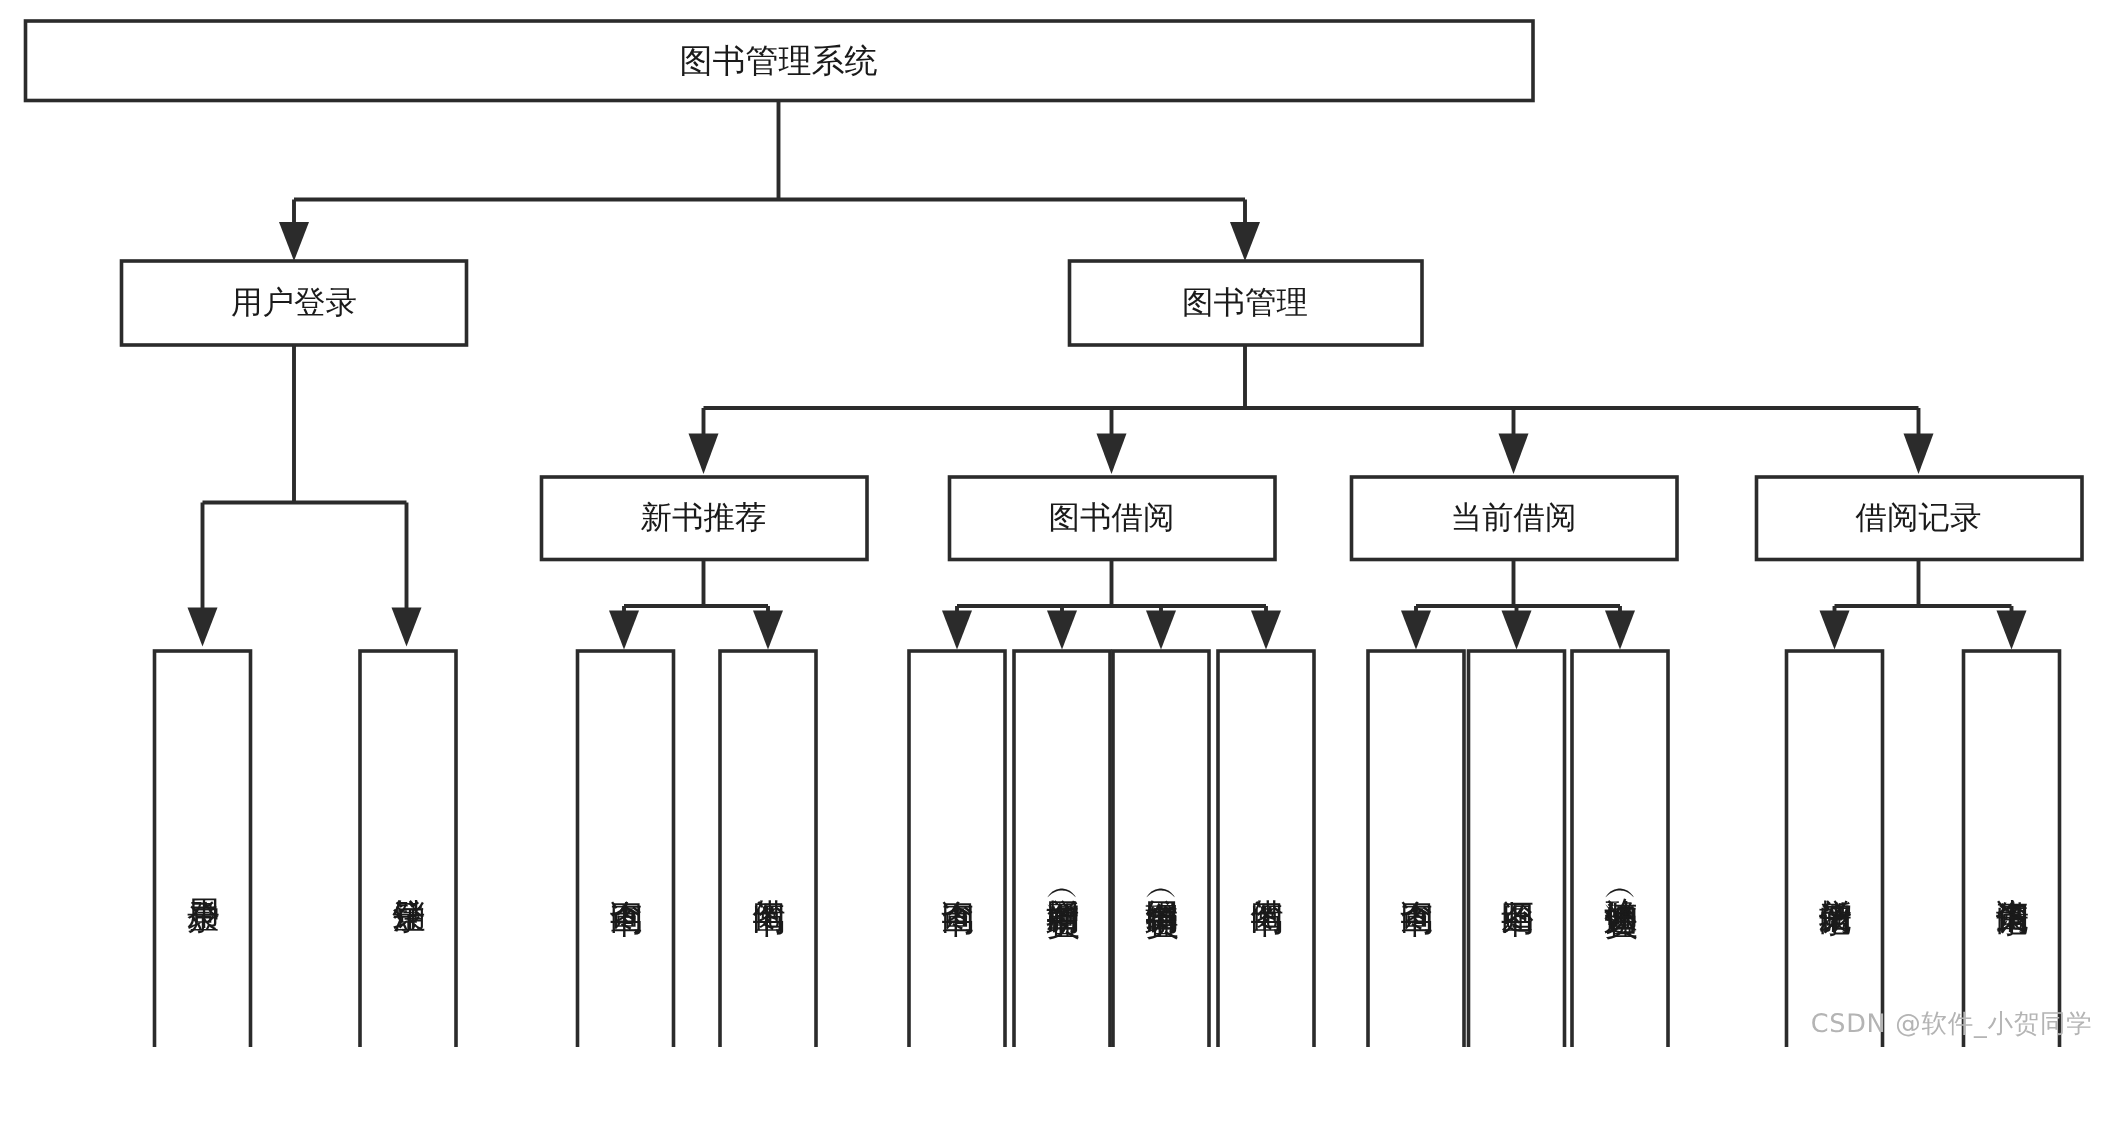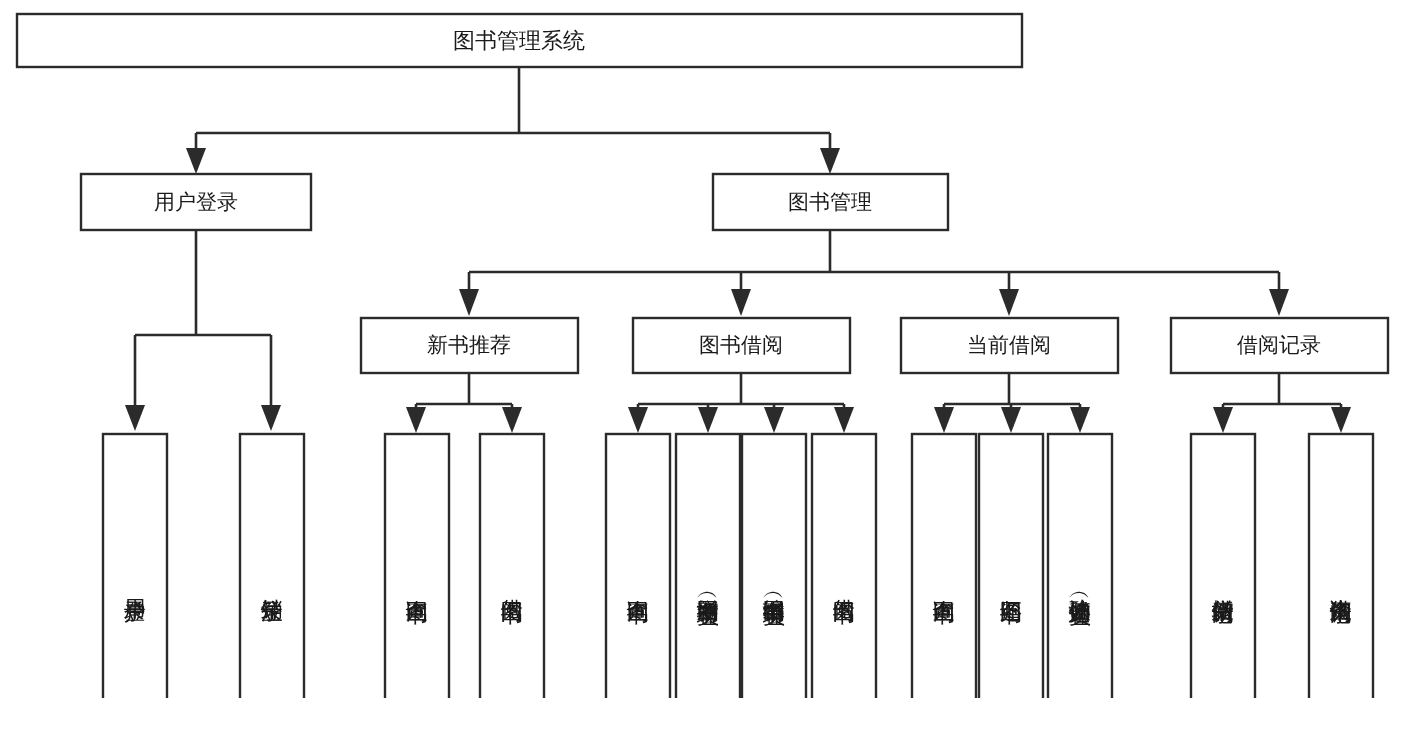--- a/index.html
+++ b/index.html
@@ -210,13 +210,14 @@
   <div class="vlabel" style="left:742px; top:440px; width:64px; height:290px;">编辑图书（管理员）</div>
   <div class="vlabel" style="left:812px; top:434px; width:64px; height:299px;">借阅图书</div>
 
   <div class="vlabel" style="left:912px; top:434px; width:64px; height:299px;">查询图书</div>
   <div class="vlabel" style="left:979px; top:434px; width:64px; height:299px;">归还图书</div>
   <div class="vlabel" style="left:1048px; top:440px; width:64px; height:290px;">确认归还（管理员）</div>
 
   <div class="vlabel" style="left:1191px; top:444px; width:64px; height:280px;">新增借阅记录</div>
   <div class="vlabel" style="left:1309px; top:444px; width:64px; height:280px;">查询借阅记录</div>
 
+  <div class="watermark">CSDN @软件_小贺同学</div>
 </div>
 
 </body></html>

